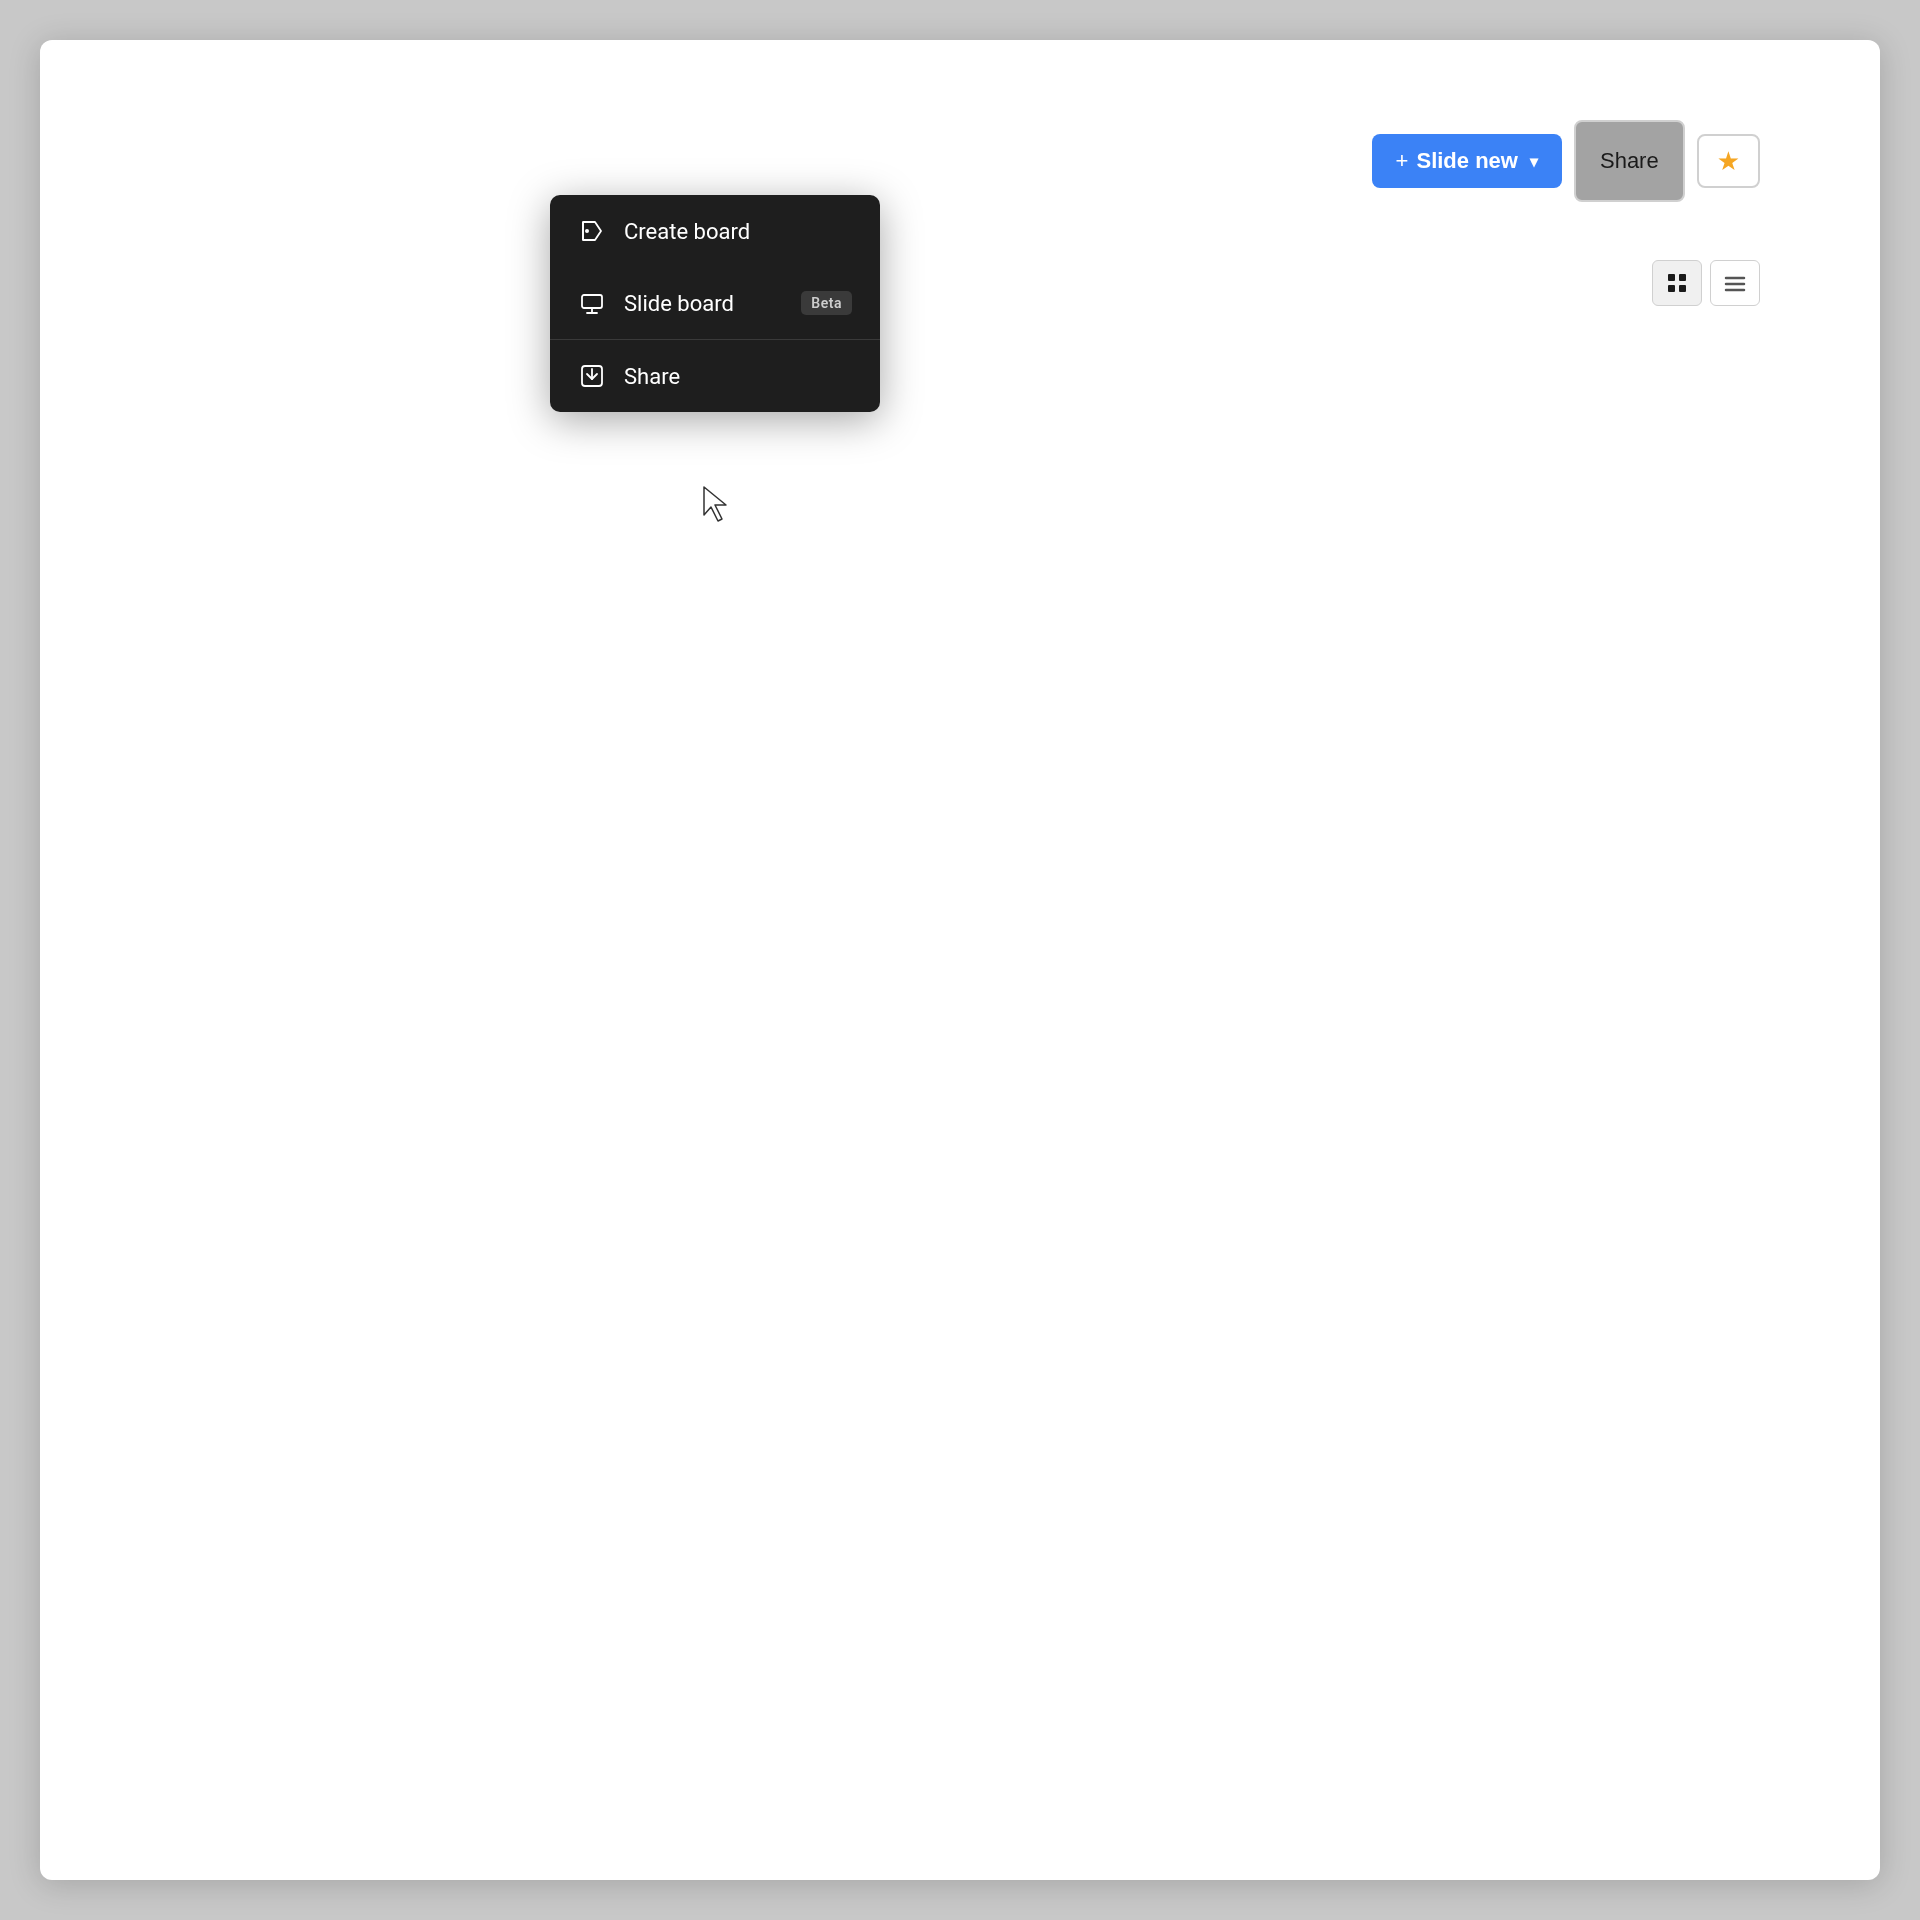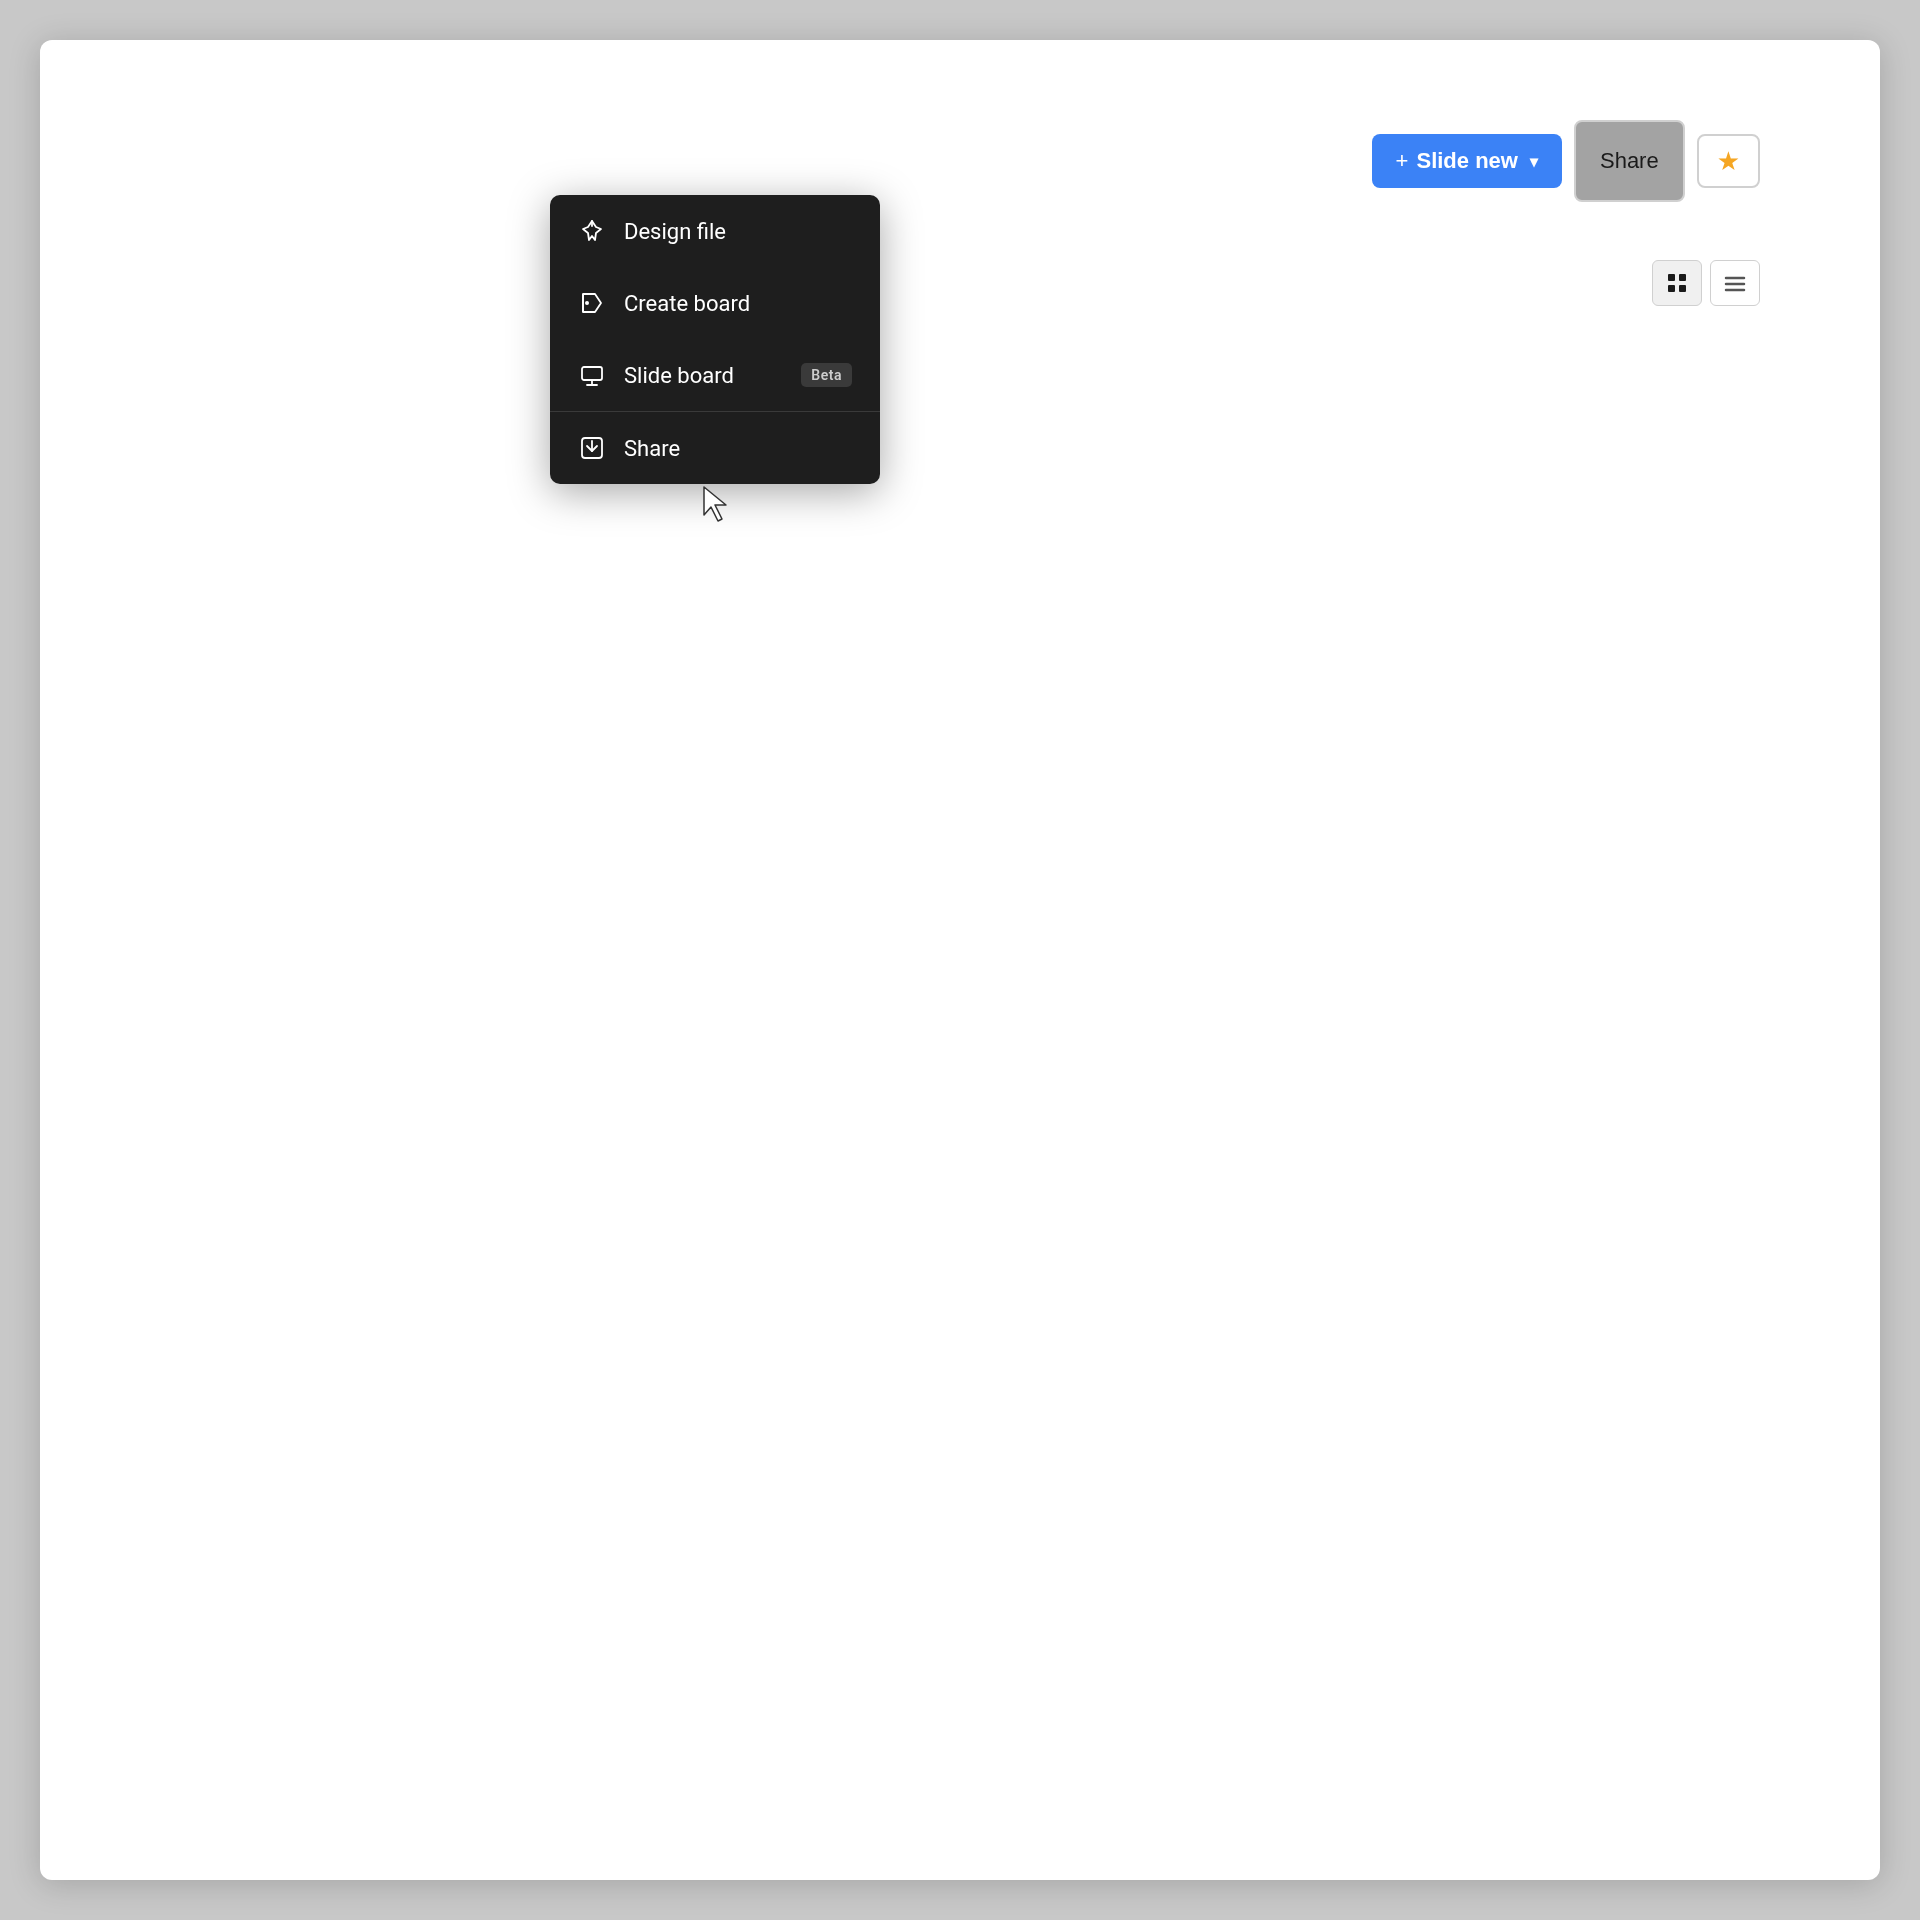--- a/index.html
+++ b/index.html
@@ -216,29 +216,20 @@
       <svg class="list-icon-svg" viewBox="0 0 24 24" fill="none">
         <line x1="3" y1="7" x2="21" y2="7" stroke="#555" stroke-width="2.5" stroke-linecap="round"></line>
         <line x1="3" y1="13" x2="21" y2="13" stroke="#555" stroke-width="2.5" stroke-linecap="round"></line>
         <line x1="3" y1="19" x2="21" y2="19" stroke="#555" stroke-width="2.5" stroke-linecap="round"></line>
       </svg>
     </button>
   </div>
 
   <div class="dropdown-menu">
 
-    <div class="dropdown-item">
-      <span class="dropdown-item-icon">
-        <svg width="26" height="26" viewBox="0 0 26 26" fill="none">
-          <path d="M13 3 L17 9 L22 11 L17 15 L16 22 L13 18 L10 22 L9 15 L4 11 L9 9 Z" stroke="white" stroke-width="1.8" fill="none" stroke-linejoin="round"></path>
-          <line x1="13" y1="3" x2="13" y2="8" stroke="white" stroke-width="1.8" stroke-linecap="round"></line>
-        </svg>
-      </span>
-      <span>Design file</span>
-    </div>
 
     <div class="dropdown-item">
       <span class="dropdown-item-icon">
         <svg width="26" height="26" viewBox="0 0 26 26" fill="none">
           <path d="M4 4 L16 4 L22 13 L16 22 L4 22 Z" stroke="white" stroke-width="1.8" fill="none" stroke-linejoin="round"></path>
           <line x1="4" y1="4" x2="4" y2="22" stroke="white" stroke-width="1.8"></line>
           <circle cx="8" cy="13" r="2" fill="white"></circle>
         </svg>
       </span>
       <span>Create board</span>

